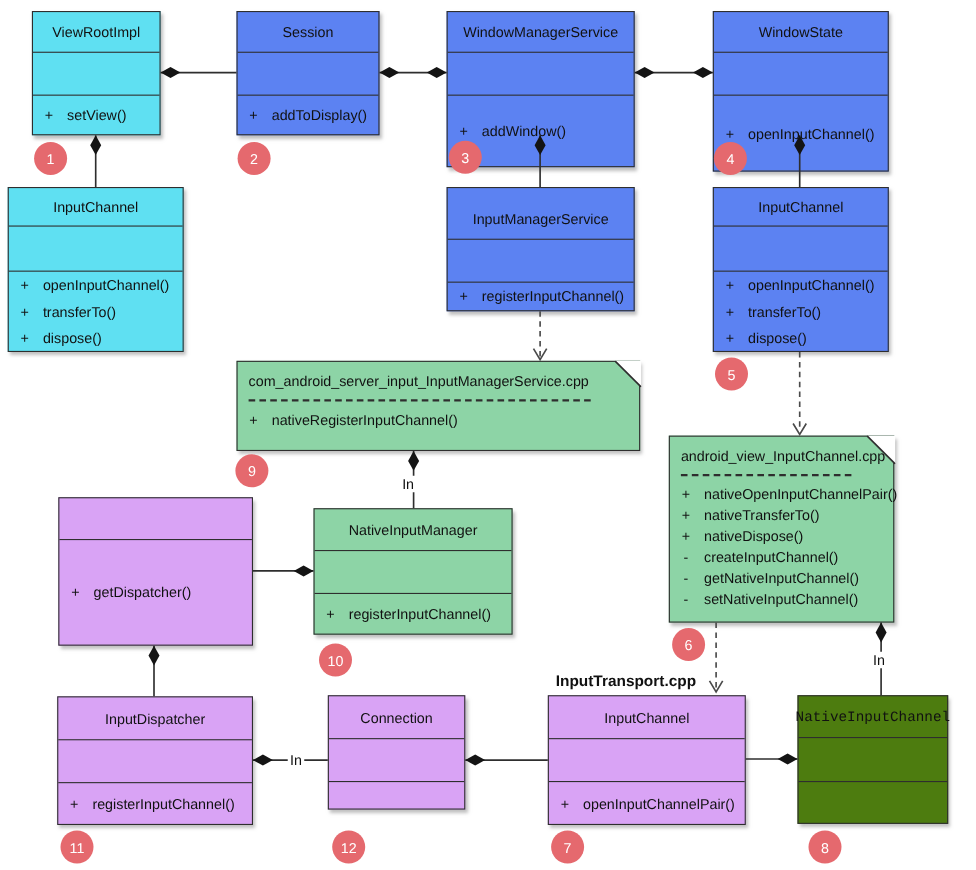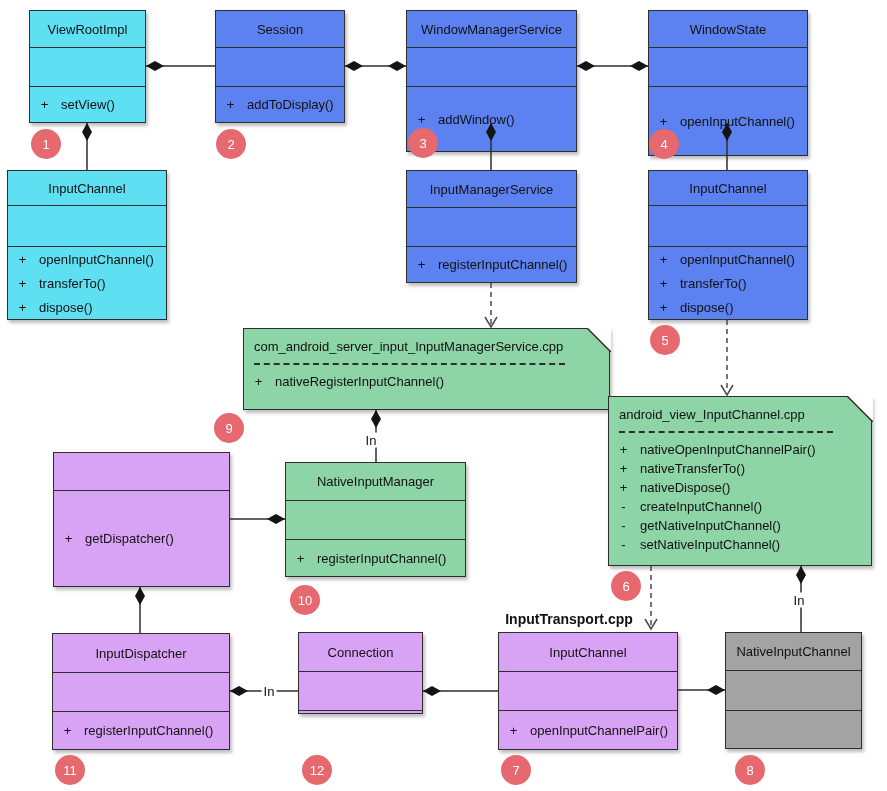--- a/index.html
+++ b/index.html
@@ -120,21 +120,21 @@
             <span class="vis">+</span>
             <span class="sig">transferTo()</span>
           </div>
           <div class="method">
             <span class="vis">+</span>
             <span class="sig">dispose()</span>
           </div>
         </div>
       </div>
       <div class="uml-class" style="left: 406px; top: 170px; width: 171px; height: 113px; background: rgb(92, 130, 242);">
-        <div class="c-title" style="flex: 0 0 37px;">
+        <div class="c-title" style="flex: 0 0 37px; margin-top: 10px;">
           <div>InputManagerService</div>
         </div>
         <div class="c-attrs" style="flex: 0 0 39px;"></div>
         <div class="c-methods">
           <div class="method">
             <span class="vis">+</span>
             <span class="sig">registerInputChannel()</span>
           </div>
         </div>
       </div>
@@ -184,61 +184,61 @@
           <div>InputDispatcher</div>
         </div>
         <div class="c-attrs" style="flex: 0 0 39px;"></div>
         <div class="c-methods">
           <div class="method">
             <span class="vis">+</span>
             <span class="sig">registerInputChannel()</span>
           </div>
         </div>
       </div>
-      <div class="uml-class" style="left: 298px; top: 632px; width: 125px; height: 82px; background: rgb(217, 163, 245);">
+      <div class="uml-class" style="left: 298px; top: 632px; width: 125px; height: 104px; background: rgb(217, 163, 245);">
         <div class="c-title" style="flex: 0 0 39px;">
           <div>Connection</div>
         </div>
         <div class="c-attrs" style="flex: 0 0 39px;"></div>
         <div class="c-methods"></div>
       </div>
       <div class="uml-class" style="left: 498px; top: 632px; width: 180px; height: 118px; background: rgb(217, 163, 245);">
         <div class="c-title" style="flex: 0 0 39px;">
           <div>InputChannel</div>
         </div>
         <div class="c-attrs" style="flex: 0 0 39px;"></div>
         <div class="c-methods">
           <div class="method">
             <span class="vis">+</span>
             <span class="sig">openInputChannelPair()</span>
           </div>
         </div>
       </div>
-      <div class="uml-class" style="left: 725px; top: 632px; width: 137px; height: 117px; background: #a3a3a3;">
+      <div class="uml-class" style="left: 725px; top: 632px; width: 137px; height: 117px; background: #4d7c0f; font-family: Liberation Mono, monospace;">
         <div class="c-title" style="flex: 0 0 38px;">
           <div>NativeInputChannel</div>
         </div>
         <div class="c-attrs" style="flex: 0 0 40px;"></div>
         <div class="c-methods"></div>
       </div>
-      <div class="uml-note" style="left: 215px; top: 328px; width: 367px; height: 82px; background: rgb(141, 212, 166); margin-left: 28px;">
+      <div class="uml-note" style="left: 215px; top: 328px; width: 367px; height: 82px; background: rgb(141, 212, 166);">
         <div class="note-title">com_android_server_input_InputManagerService.cpp</div>
         <div class="note-sep" style="margin-right: 34px;"></div>
         <div>
           <div class="method">
             <span class="vis">+</span>
             <span class="sig">nativeRegisterInputChannel()</span>
           </div>
         </div>
         <svg width="24" height="24" class="note-fold">
           <polygon points="0,0 24,0 24,24" fill="#ffffff"></polygon>
                     <path d="M0,0 L24,24" stroke="#2E2E2E" stroke-width="1.5" fill="none"></path>
         </svg>
       </div>
-      <div class="uml-note" style="left: 608px; top: 396px; width: 264px; height: 170px; background: rgb(141, 212, 166);">
+      <div class="uml-note" style="left: 608px; top: 396px; width: 205px; height: 170px; background: rgb(141, 212, 166);">
         <div class="note-title">android_view_InputChannel.cpp</div>
         <div class="note-sep" style="margin-right: 28px;"></div>
         <div>
           <div class="method">
             <span class="vis">+</span>
             <span class="sig">nativeOpenInputChannelPair()</span>
           </div>
           <div class="method">
             <span class="vis">+</span>
             <span class="sig">nativeTransferTo()</span>

